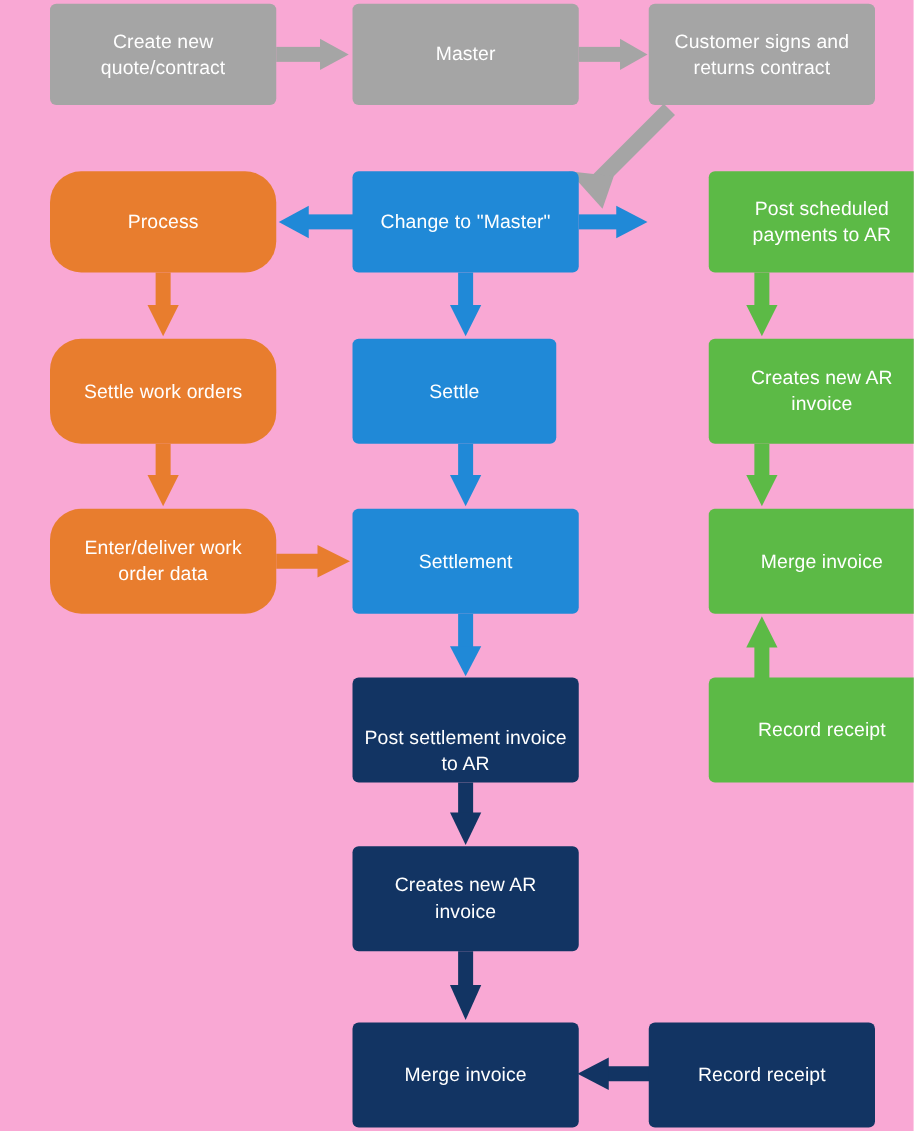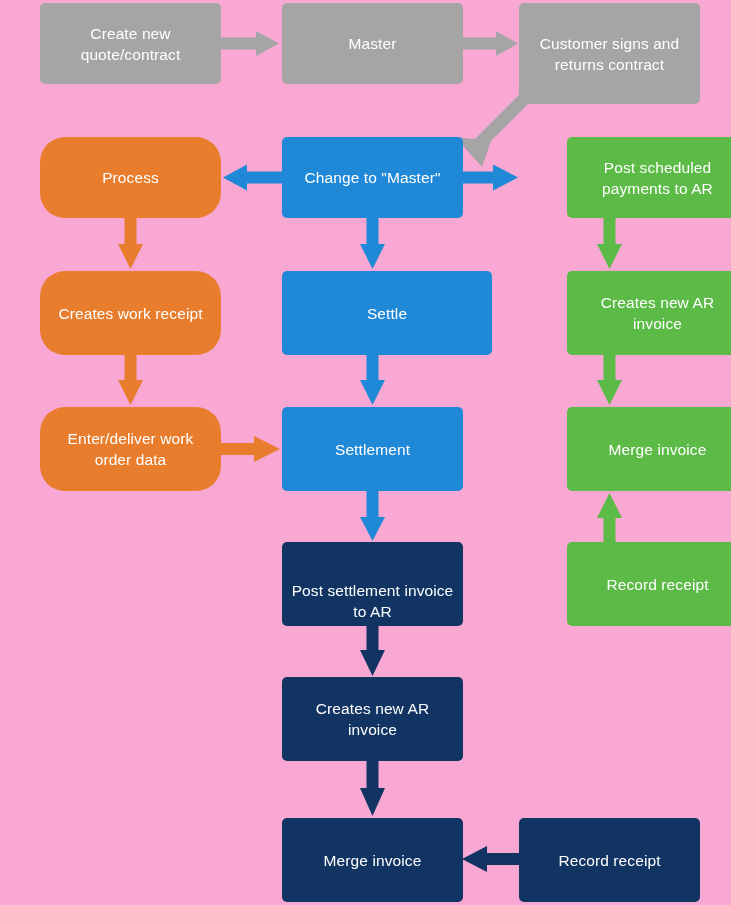--- a/index.html
+++ b/index.html
@@ -147,41 +147,41 @@
   </svg>
 
   <div class="node c-gray" style="left:40px;  top:3px;   width:181px; height:81px;">
     <span class="label">Create new quote/contract</span>
   </div>
 
   <div class="node c-gray" style="left:282px; top:3px;   width:181px; height:81px;">
     <span class="label">Master</span>
   </div>
 
-  <div class="node c-gray" style="left:519px; top:3px;   width:181px; height:101px;">
+  <div class="node c-gray" style="left:519px; top:3px;   width:181px; height:81px;">
     <span class="label">Customer signs and returns contract</span>
   </div>
 
   <div class="node c-orange" style="left:40px;  top:137px; width:181px; height:81px;">
     <span class="label">Process</span>
   </div>
 
   <div class="node c-blue" style="left:282px; top:137px; width:181px; height:81px;">
     <span class="label">Change to "Master"</span>
   </div>
 
   <div class="node c-green" style="left:519px; top:137px; width:181px; height:81px;">
     <span class="label">Post scheduled payments to AR</span>
   </div>
 
   <div class="node c-orange" style="left:40px;  top:271px; width:181px; height:84px;">
-    <span class="label">Creates work receipt</span>
-  </div>
-
-  <div class="node c-blue" style="left:282px; top:271px; width:210px; height:84px;">
+    <span class="label">Settle work orders</span>
+  </div>
+
+  <div class="node c-blue" style="left:282px; top:271px; width:163px; height:84px;">
     <span class="label">Settle</span>
   </div>
 
   <div class="node c-green" style="left:519px; top:271px; width:181px; height:84px;">
     <span class="label">Creates new AR invoice</span>
   </div>
 
   <div class="node c-orange" style="left:40px;  top:407px; width:181px; height:84px;">
     <span class="label">Enter/deliver work order data</span>
   </div>

